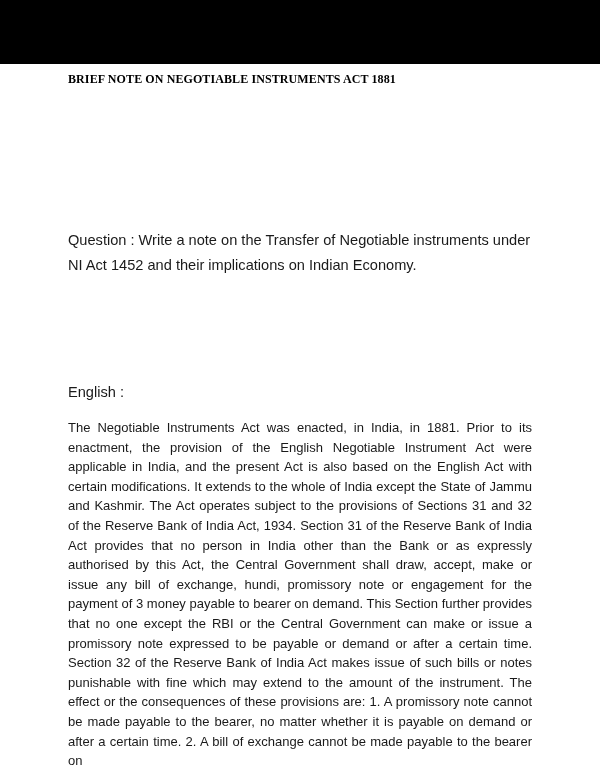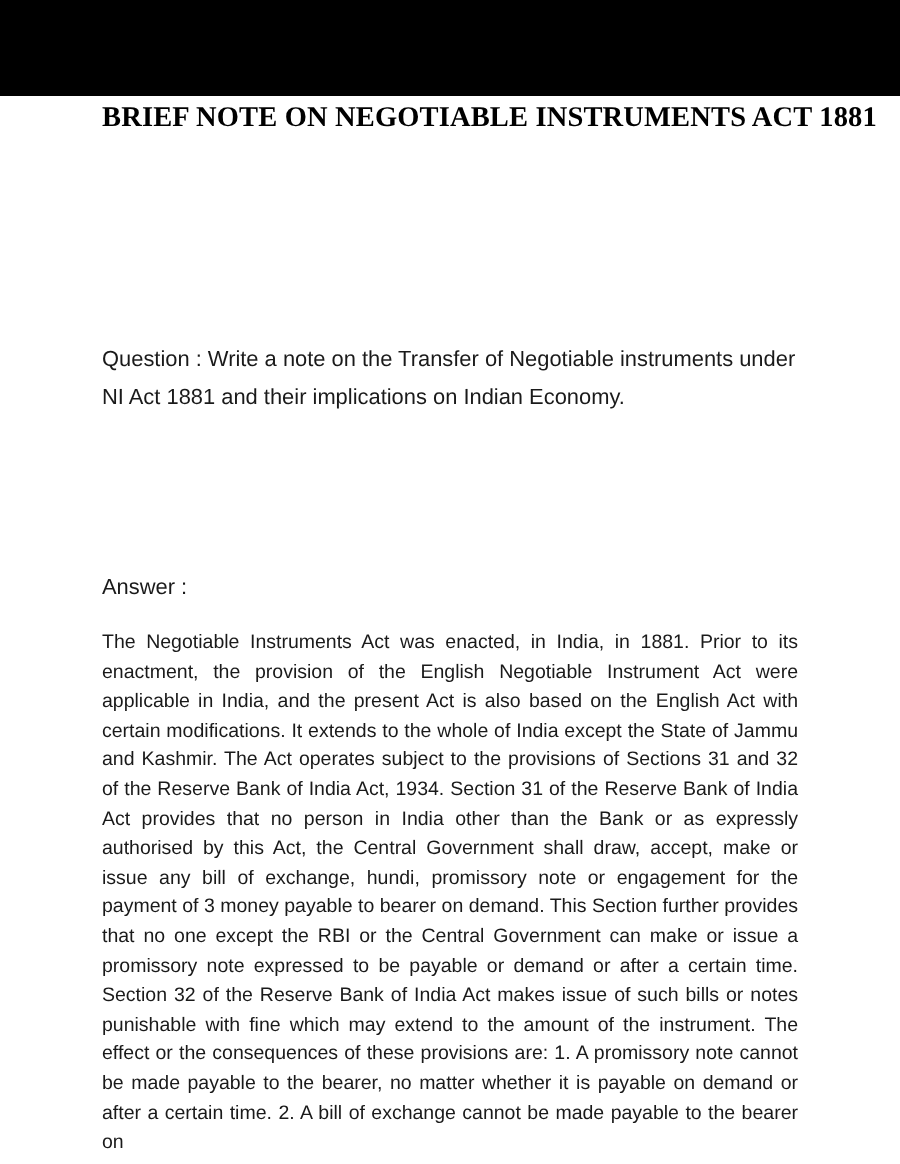--- a/index.html
+++ b/index.html
@@ -27,21 +27,21 @@
     top: 64px;
     width: 464px;
     height: 29px;
     background: #ffffff;
     display: flex;
     align-items: center;
   }
   .doc-title {
     font-family: "Liberation Serif", serif;
     font-weight: bold;
-    font-size: 19px;
+    font-size: 12px;
     letter-spacing: 0.1px;
     color: #000000;
     white-space: nowrap;
     line-height: 1;
   }
   .question-block {
     position: absolute;
     left: 68px;
     top: 228px;
     width: 464px;
@@ -91,20 +91,20 @@
 
 <div class="page">
 
   <div class="white-gap-top"></div>
 
   <div class="doc-title-band">
     <span class="doc-title">BRIEF NOTE ON NEGOTIABLE INSTRUMENTS ACT 1881</span>
   </div>
 
   <div class="question-block">
-    <p class="question-text">Question : Write a note on the Transfer of Negotiable instruments under NI Act 1881 and their implications on Indian Economy.</p>
+    <p class="question-text">Question : Write a note on the Transfer of Negotiable instruments under NI Act 1452 and their implications on Indian Economy.</p>
   </div>
 
-  <p class="answer-label">Answer :</p>
+  <p class="answer-label">English :</p>
 
   <p class="answer-body">The Negotiable Instruments Act was enacted, in India, in 1881. Prior to its enactment, the provision of the English Negotiable Instrument Act were applicable in India, and the present Act is also based on the English Act with certain modifications. It extends to the whole of India except the State of Jammu and Kashmir. The Act operates subject to the provisions of Sections 31 and 32 of the Reserve Bank of India Act, 1934. Section 31 of the Reserve Bank of India Act provides that no person in India other than the Bank or as expressly authorised by this Act, the Central Government shall draw, accept, make or issue any bill of exchange, hundi, promissory note or engagement for the payment of 3 money payable to bearer on demand. This Section further provides that no one except the RBI or the Central Government can make or issue a promissory note expressed to be payable or demand or after a certain time. Section 32 of the Reserve Bank of India Act makes issue of such bills or notes punishable with fine which may extend to the amount of the instrument. The effect or the consequences of these provisions are: 1. A promissory note cannot be made payable to the bearer, no matter whether it is payable on demand or after a certain time. 2. A bill of exchange cannot be made payable to the bearer on</p>
 
 </div>
 
 </body></html>

